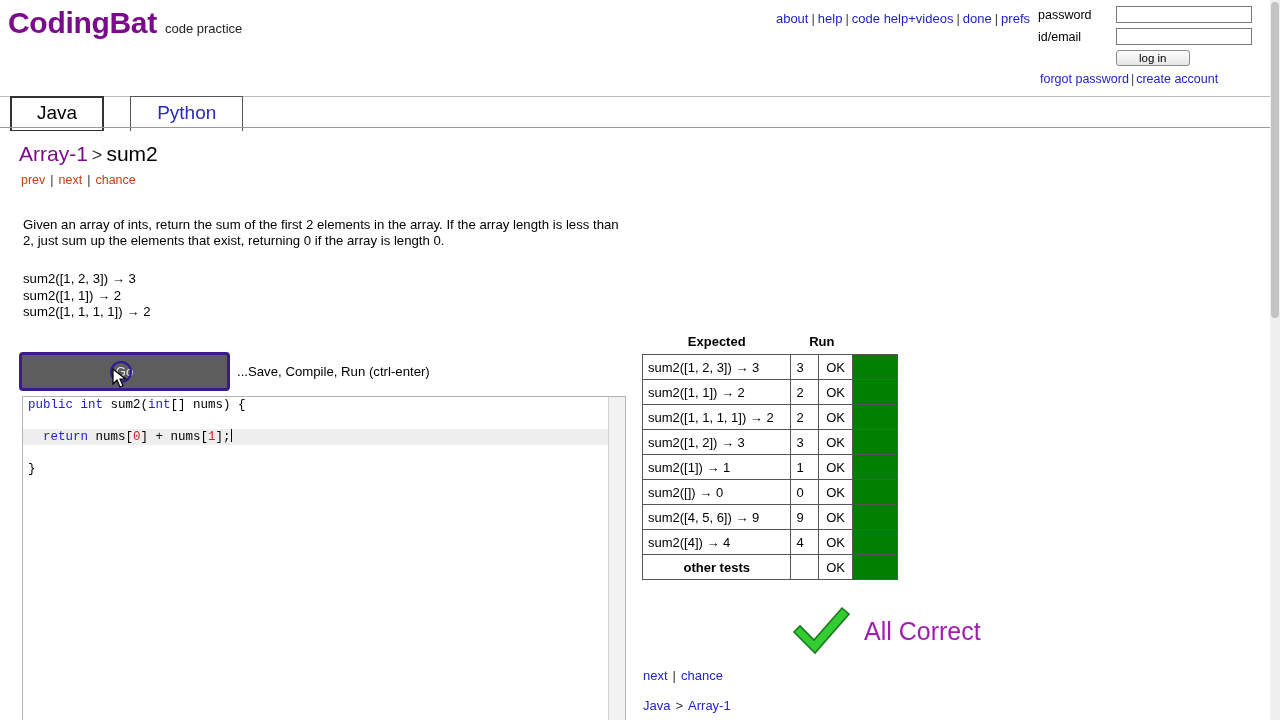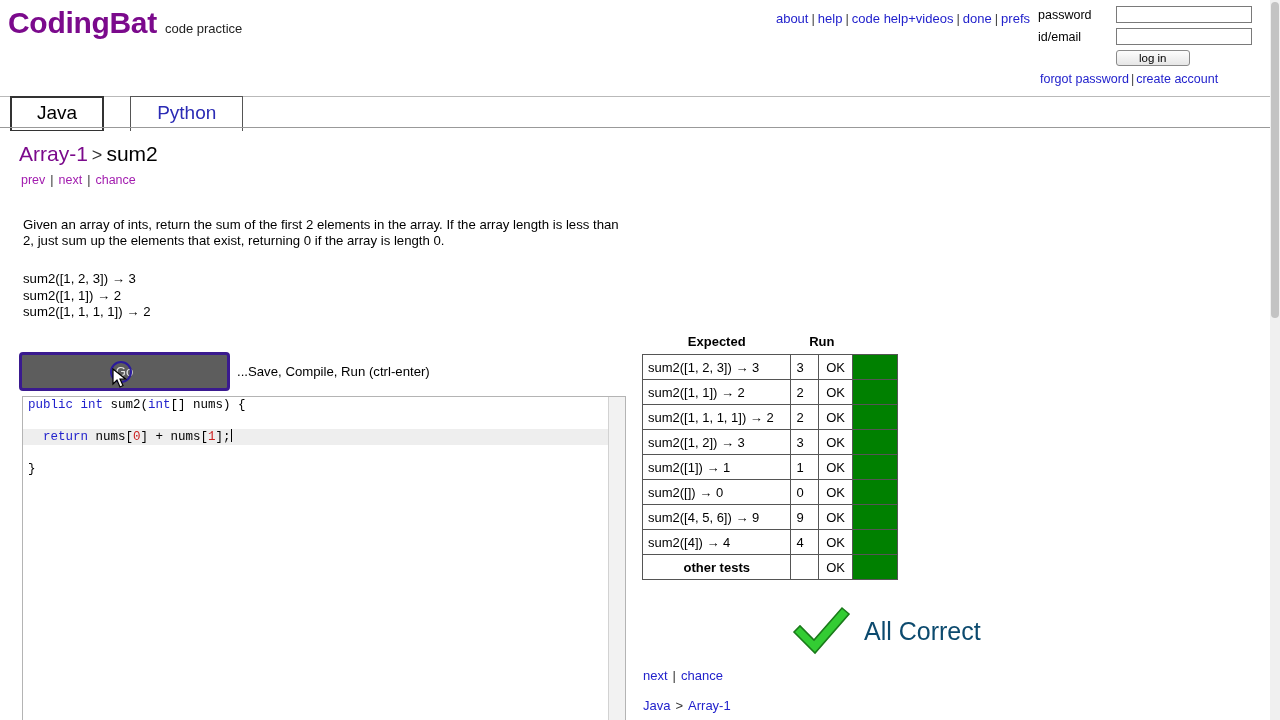--- a/index.html
+++ b/index.html
@@ -156,21 +156,21 @@
   .crumb a {
     color: #7b0a8c;
     text-decoration: none;
   }
   .crumb .gt { color: #333; padding: 0 4px; font-size: 18px; }
 
   .prevnext {
     margin: 7px 0 0 21px;
     font-size: 12.5px;
   }
-  .prevnext a { color: #a21caf; text-decoration: none; }
+  .prevnext a { color: #c2410c; text-decoration: none; }
   .prevnext .sep { color: #333; padding: 0 5px; }
 
   .prose {
     margin: 30px 0 0 23px;
     width: 600px;
     font-size: 13.2px;
     line-height: 16.2px;
     color: #000;
   }
   .examples {
@@ -319,21 +319,21 @@
     display: flex;
     align-items: center;
   }
   .check {
     width: 62px;
     height: 52px;
   }
   .allcorrect .label {
     font-size: 25px;
     margin-left: 12px;
-    color: #0c4a6e;
+    color: #a21caf;
   }
 
   .bottom-links {
     position: absolute;
     left: 643px;
     top: 668px;
     font-size: 13px;
   }
   .bottom-links a { color: #2222cc; text-decoration: none; }
   .bottom-links .sep { color: #333; padding: 0 5px; }

